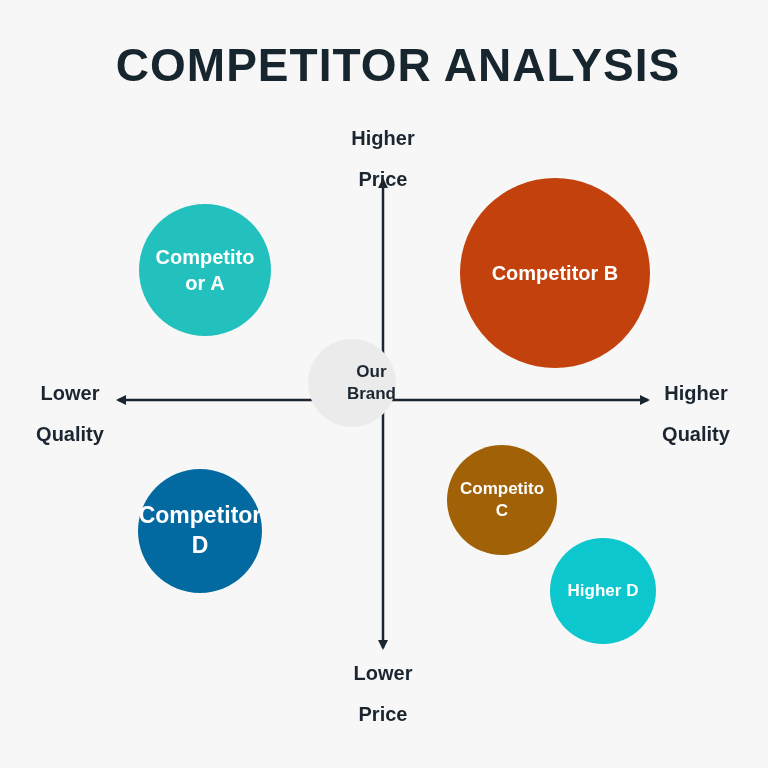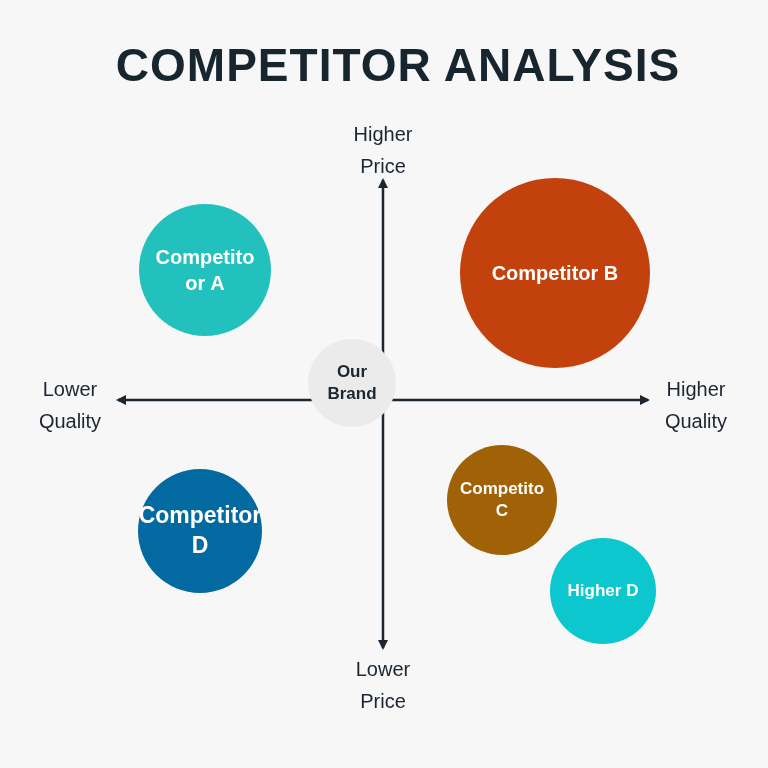--- a/index.html
+++ b/index.html
@@ -15,21 +15,21 @@
     position: absolute; left: 0; top: 38px; width: 768px;
     text-align: center;
     font-size: 46px; font-weight: 700; letter-spacing: 1px;
     color: #17252F;
     padding-left: 14px;
   }
   svg.axes { position: absolute; left: 0; top: 0; }
   .axis-label {
     position: absolute;
     text-align: center;
-    font-size: 20px; font-weight: 400; line-height: 32px;
+    font-size: 20px; font-weight: 700; line-height: 41px;
     color: #1B2631;
     white-space: pre-line;
   }
   .bubble {
     position: absolute;
     border-radius: 50%;
     display: flex; align-items: center; justify-content: center;
     text-align: center;
     color: #FFFFFF;
     font-weight: 700;
@@ -68,21 +68,21 @@
 Quality</div>
 
 <div id="bubbles">
     <div class="bubble" style="left: 139px; top: 204px; width: 132px; height: 132px; background: rgb(34, 193, 190); color: rgb(255, 255, 255); font-size: 20px;">
       <span>Competito
 or A</span>
     </div>
     <div class="bubble" style="left: 460px; top: 178px; width: 190px; height: 190px; background: #c2410c; color: rgb(255, 255, 255); font-size: 20px;">
       <span>Competitor B</span>
     </div>
-    <div class="bubble" style="left: 308px; top: 339px; width: 88px; height: 88px; background: rgb(235, 235, 235); color: rgb(27, 38, 49); font-size: 17px;">
+    <div class="bubble" style="left: 308px; top: 339px; width: 88px; height: 88px; background: rgb(235, 235, 235); color: rgb(27, 38, 49); font-size: 17px; justify-content: flex-end;">
       <span>Our
 Brand</span>
     </div>
     <div class="bubble" style="left: 138px; top: 469px; width: 124px; height: 124px; background: #0369a1; color: rgb(255, 255, 255); font-size: 23px;">
       <span>Competitor
 D</span>
     </div>
     <div class="bubble" style="left: 447px; top: 445px; width: 110px; height: 110px; background: #a16207; color: rgb(255, 255, 255); font-size: 17px;">
       <span>Competito
 C</span>

